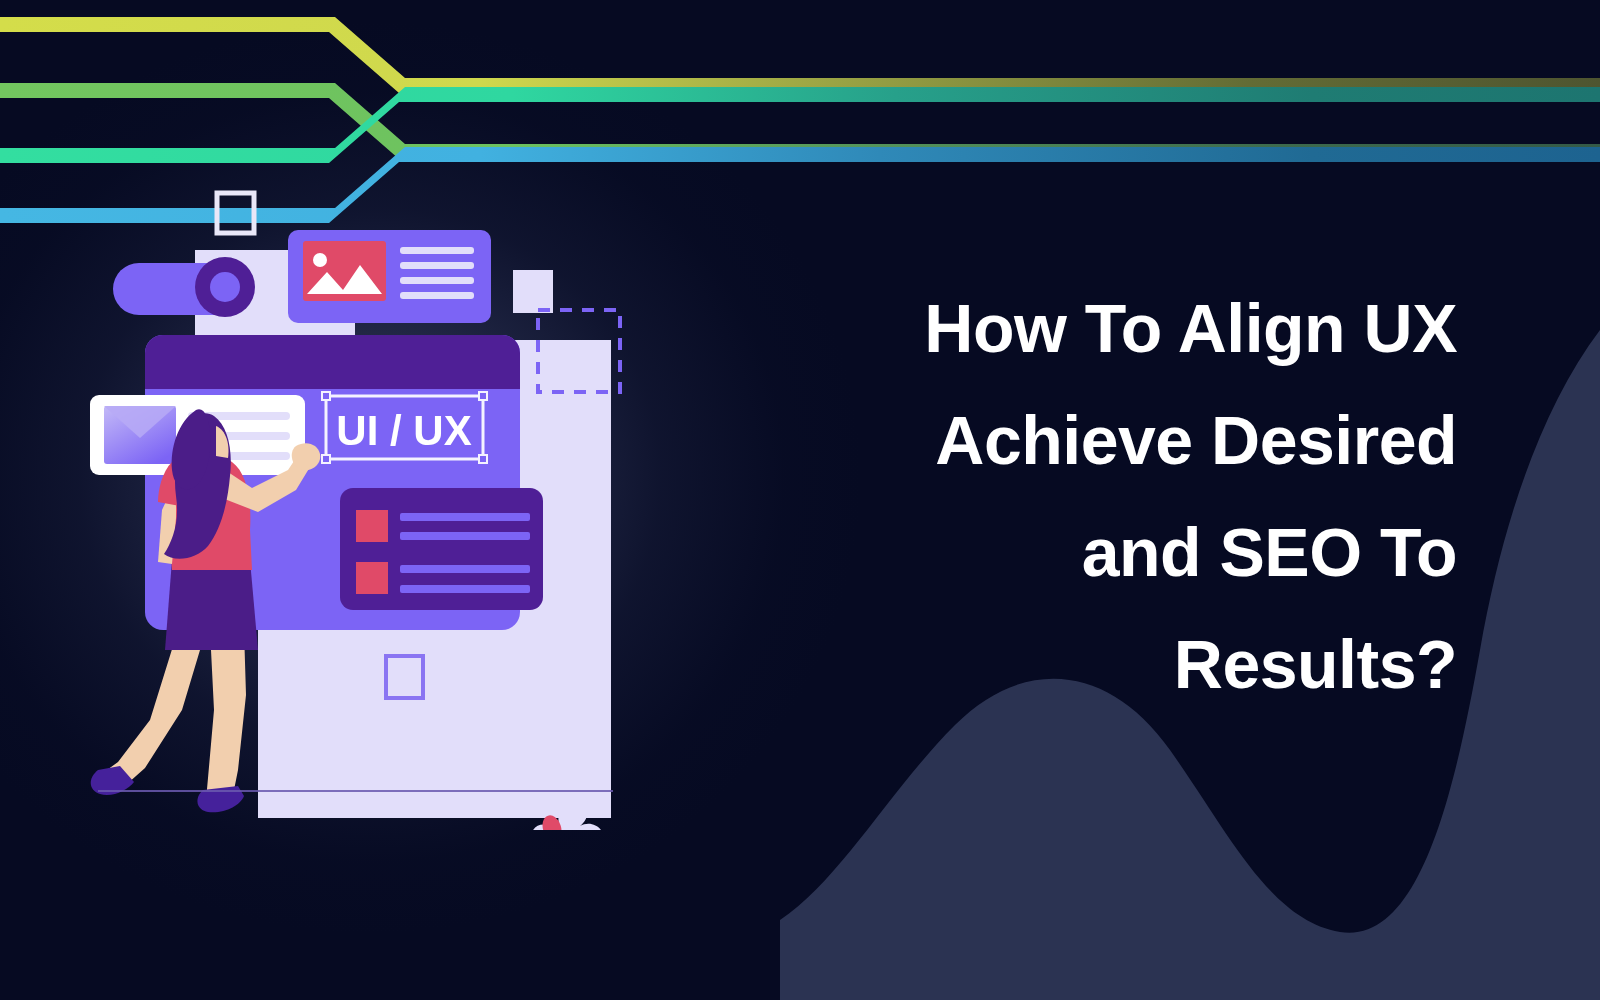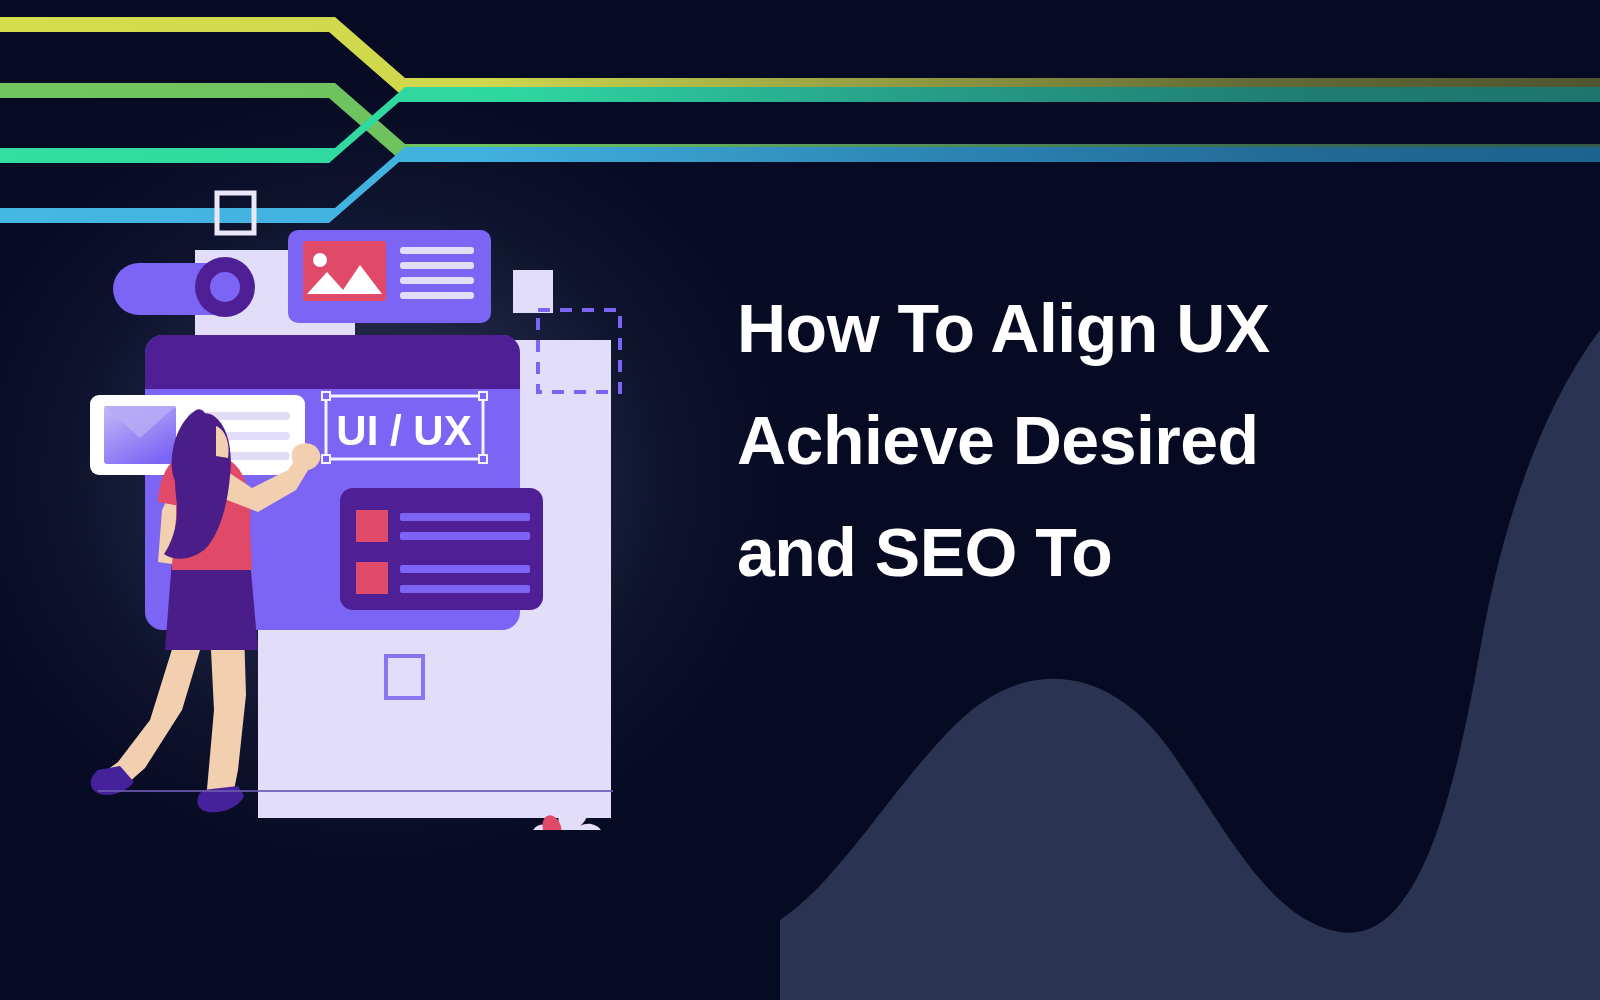--- a/index.html
+++ b/index.html
@@ -23,21 +23,21 @@
 
   
   .lines{position:absolute;left:0;top:0;width:1600px;height:260px;}
 
   
   .headline{
     position:absolute;left:737px;top:272px;width:720px;
     color:#ffffff;font-weight:700;font-size:68px;line-height:112px;
     letter-spacing:-0.5px;
   }
-  .headline .ln{display:block;white-space:nowrap;}
+  .headline .ln{display:block;white-space:nowrap;text-align:right;}
 
   
   .illus{position:absolute;left:0px;top:150px;width:680px;height:680px;}
 </style>
 </head>
 <body>
 
 <div id="stage">
 
   <div class="bg-base"></div>
@@ -209,15 +209,16 @@
       </g>
     </g>
 
     <line x1="98" y1="641" x2="613" y2="641" stroke="#6b5ab0" stroke-width="2" opacity="0.85"></line>
   </svg>
 
   <div class="headline">
     <span class="ln">How To Align UX</span>
     <span class="ln">Achieve Desired</span>
     <span class="ln">and SEO To</span>
+    <span class="ln">Results?</span>
   </div>
 
 </div>
 
 </body></html>

